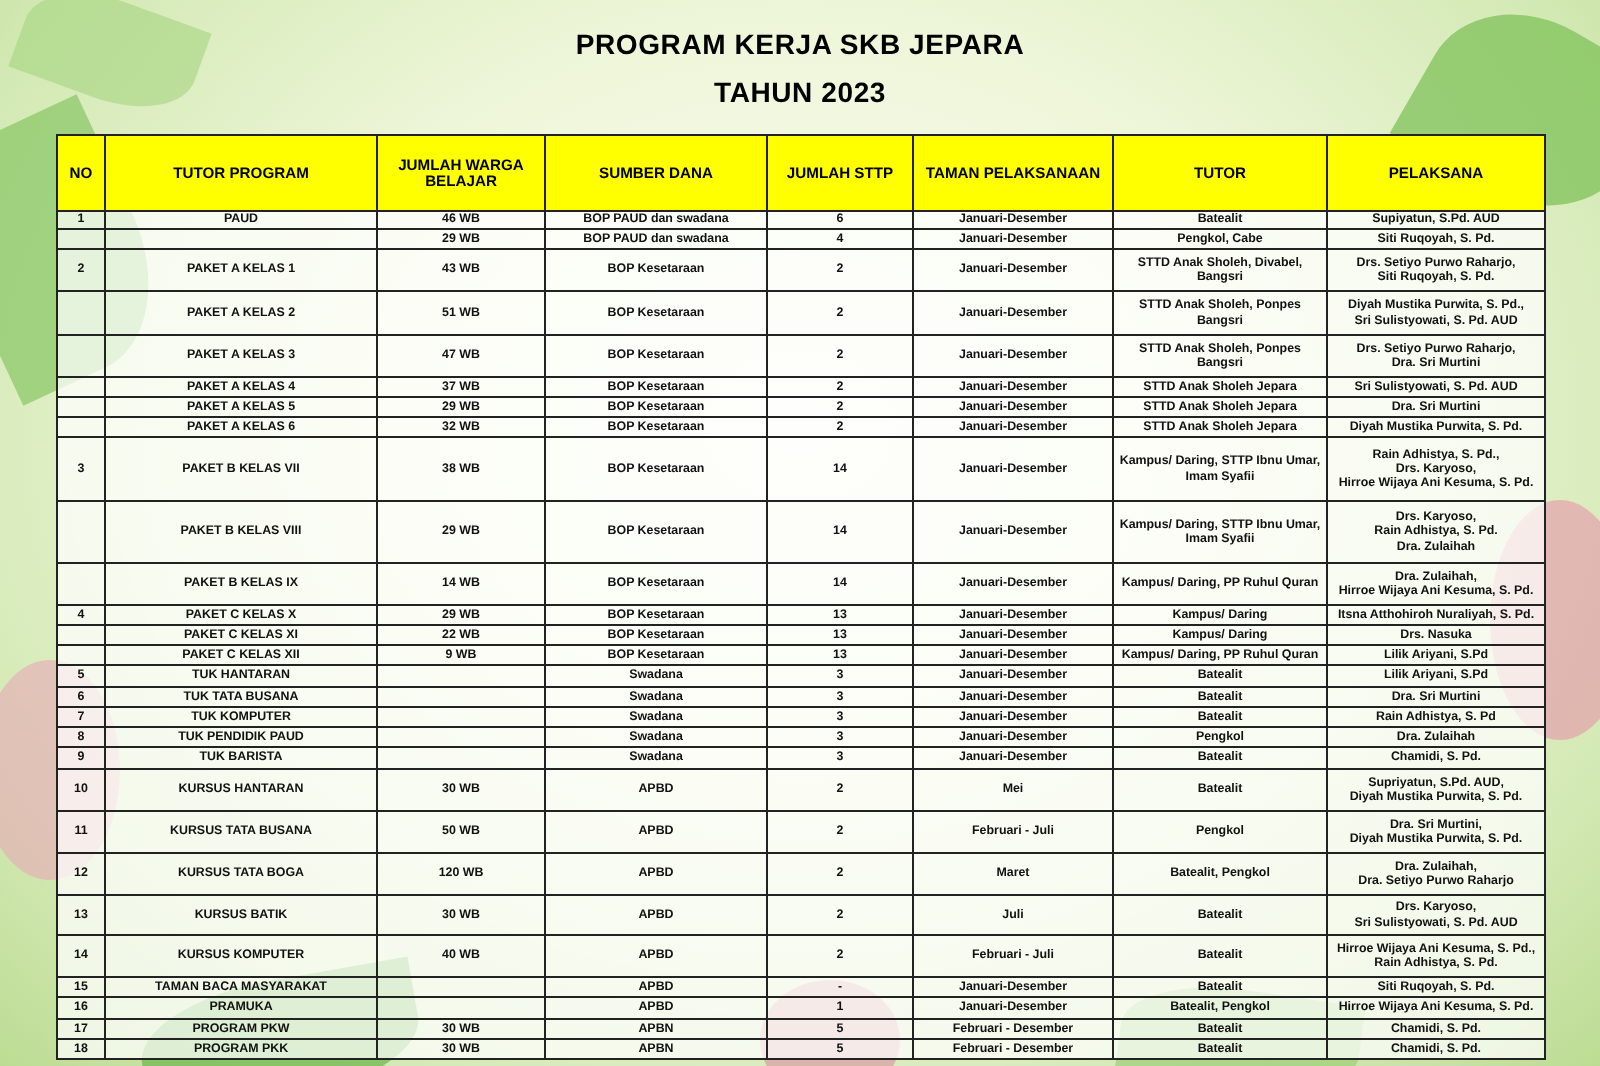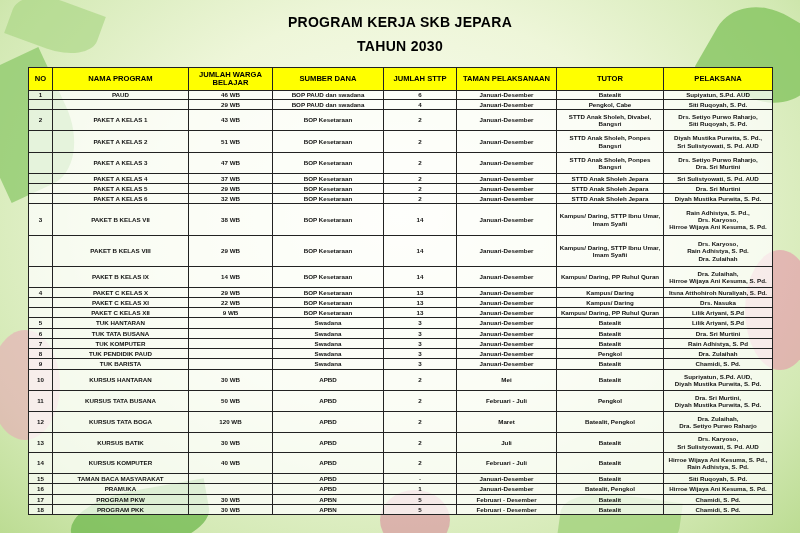--- a/index.html
+++ b/index.html
@@ -28,57 +28,57 @@
   table.prog {
     position:absolute; left:28px; top:67px; width:744px;
     border-collapse:collapse; table-layout:fixed;
     font-size:6.2px; font-weight:bold; color:#111;
   }
   table.prog th, table.prog td {
     border:1px solid #222; text-align:center; vertical-align:middle;
     padding:0 2px; line-height:7.2px; overflow:hidden;
   }
   table.prog th {
-    background:#ffff00; font-size:7.6px; line-height:8px; height:23px; color:#000;
+    background:#ffff00; font-size:7.6px; line-height:8px; height:38px; color:#000;
   }
   table.prog td { background:rgba(255,255,255,0.72); }
   td .ln { display:block; }
 </style>
 </head>
 <body>
 
 <div class="deco leaf1"></div>
 <div class="deco leaf7"></div>
 <div class="deco leaf2"></div>
 <div class="deco leaf3"></div>
 <div class="deco leaf4"></div>
 <div class="deco leaf5"></div>
 <div class="deco leaf6"></div>
 <div class="deco leaf8"></div>
 
 <div class="title">
   <span class="l1">PROGRAM KERJA SKB JEPARA</span>
-  <span class="l2">TAHUN  2030</span>
+  <span class="l2">TAHUN  2023</span>
 </div>
 
 <table class="prog">
   <colgroup>
     <col style="width:24px">
     <col style="width:136px">
     <col style="width:84px">
     <col style="width:111px">
     <col style="width:73px">
     <col style="width:100px">
     <col style="width:107px">
     <col style="width:109px">
   </colgroup>
   <thead>
     <tr>
       <th>NO</th>
-      <th>NAMA PROGRAM</th>
+      <th>TUTOR PROGRAM</th>
       <th>JUMLAH WARGA BELAJAR</th>
       <th>SUMBER DANA</th>
       <th>JUMLAH STTP</th>
       <th>TAMAN PELAKSANAAN</th>
       <th>TUTOR</th>
       <th>PELAKSANA</th>
     </tr>
   </thead>
   <tbody id="tbody">
       <tr style="height: 9px;">

